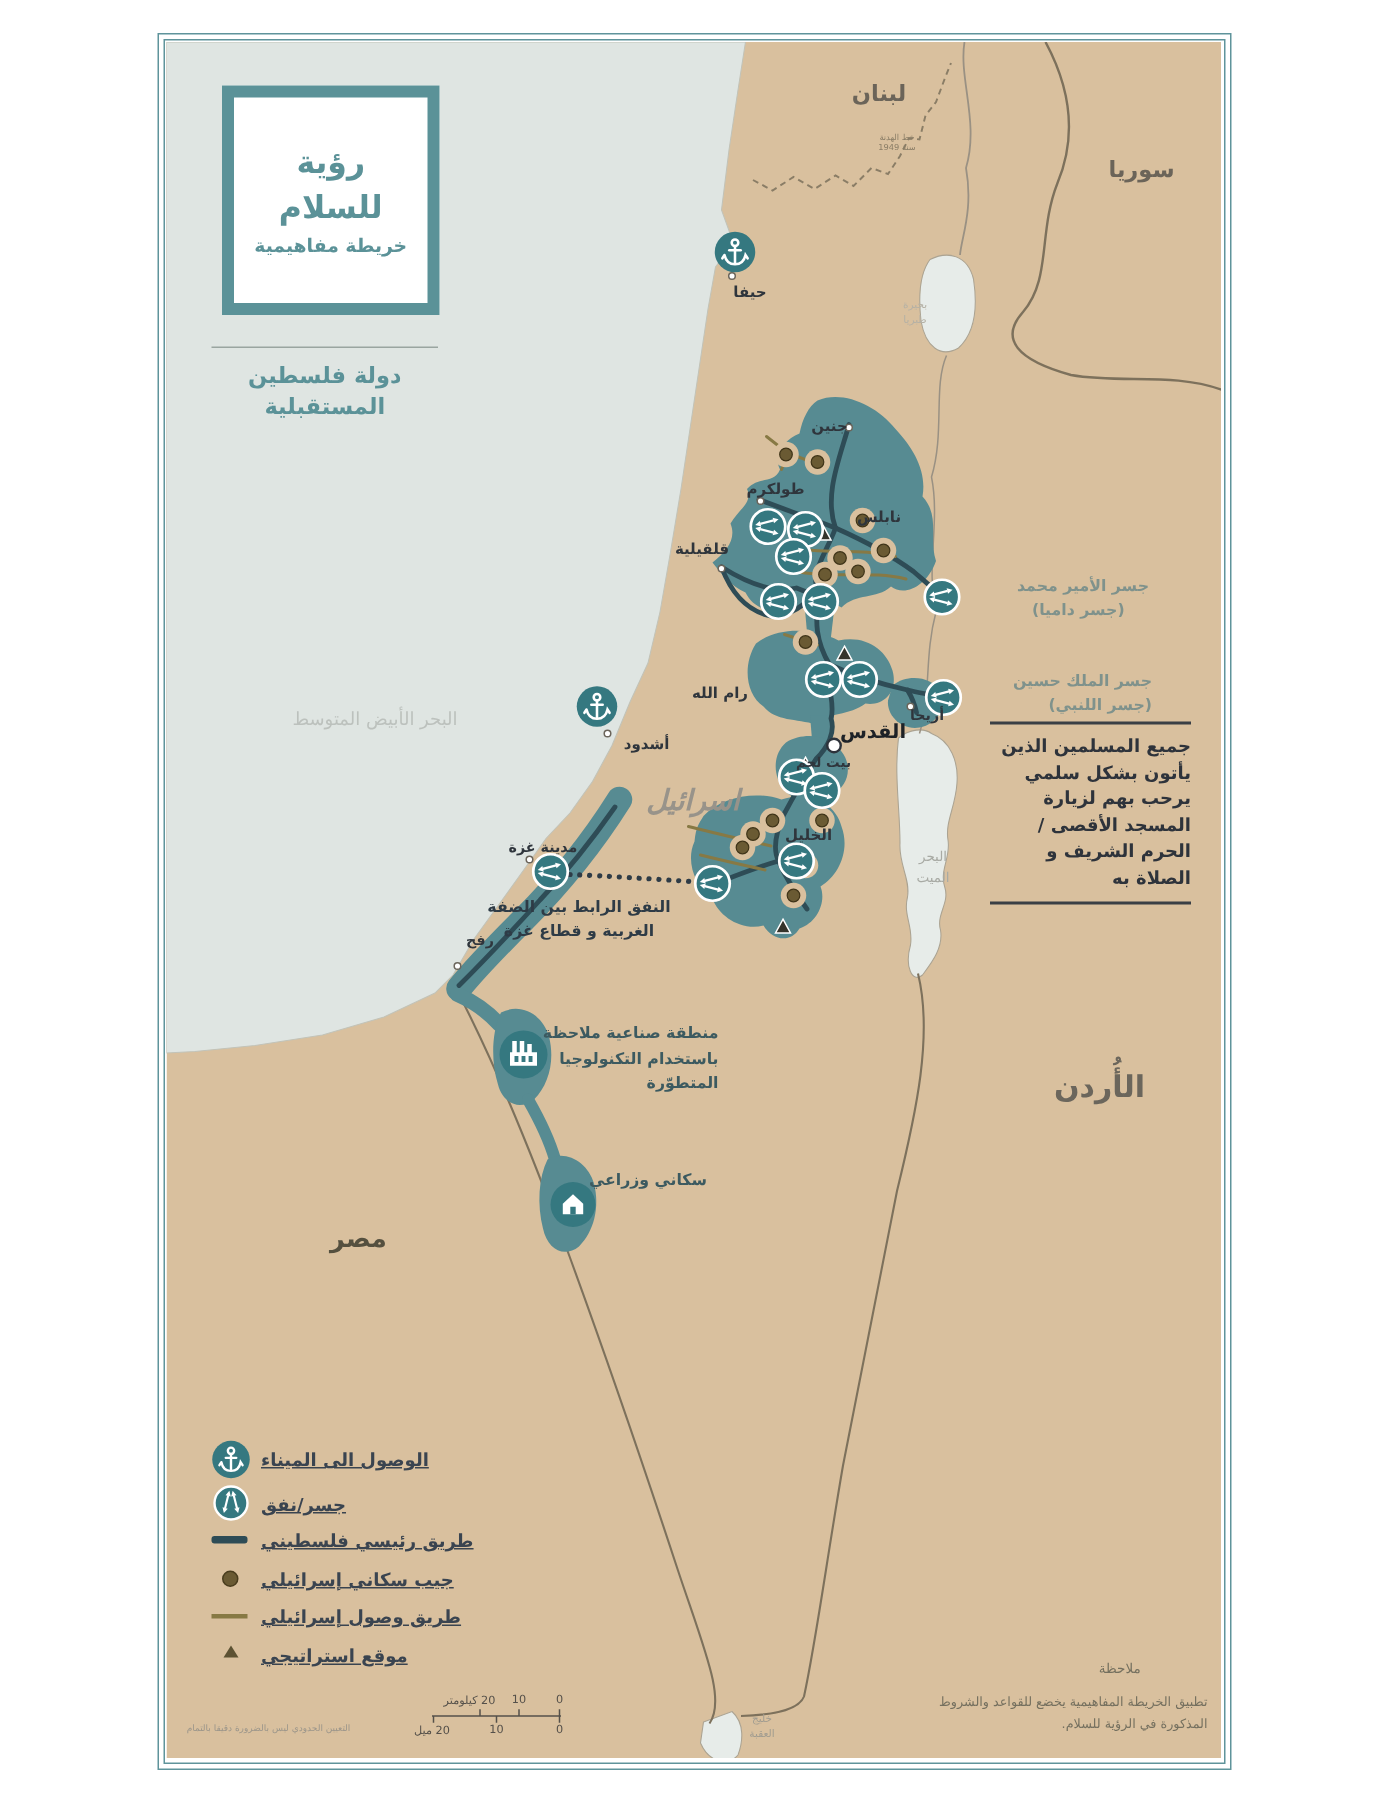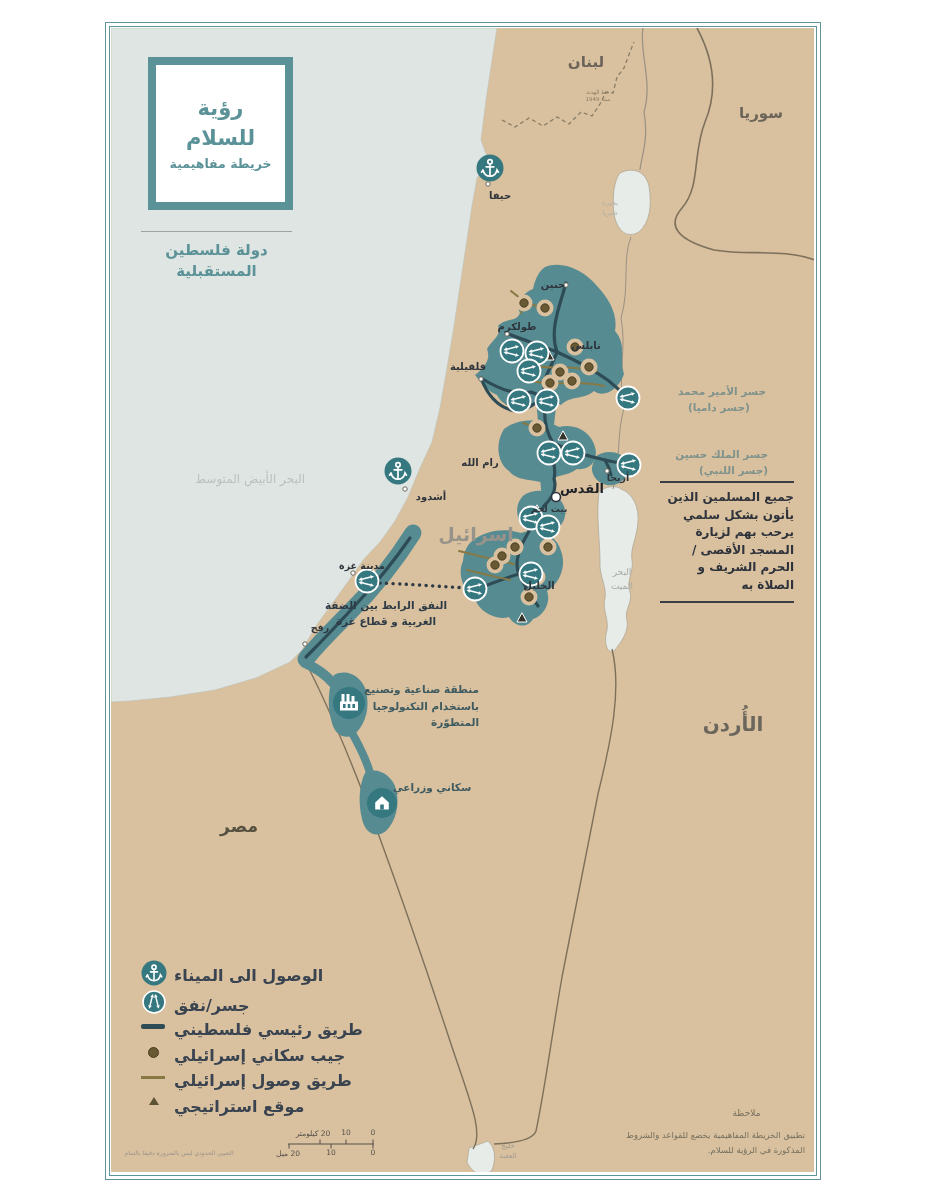--- a/index.html
+++ b/index.html
@@ -16,21 +16,21 @@
   .block{transform:none;}
   .title-box{position:absolute;left:148px;top:57px;width:129px;height:137px;z-index:2;
              background:#fff;border:8px solid #5b9298;display:flex;flex-direction:column;
              align-items:center;justify-content:center;gap:6px;}
   .title-box .big{color:#5b9298;font-size:21px;font-weight:bold;}
   .title-box .sub{color:#5b9298;font-size:12.5px;font-weight:bold;margin-top:0;}
   .divider{position:absolute;left:141px;top:231px;width:151px;height:1px;background:#9aa5a0;z-index:2;}
   .future{position:absolute;left:140px;top:240px;width:153px;z-index:2;text-align:center;
           color:#5b9298;font-size:15px;font-weight:bold;line-height:21px;direction:rtl;}
   .country{font-weight:bold;}
-  .legend-label{position:absolute;z-index:2;direction:rtl;font-size:16px;font-weight:bold;color:#3a4450;}
+  .legend-label{position:absolute;z-index:2;direction:rtl;font-size:12px;font-weight:bold;color:#3a4450;text-decoration:underline;}
   .scale-num{position:absolute;z-index:2;font-size:7.5px;color:#55504a;transform:translateX(-50%);direction:rtl;}
   .swatch-dark{position:absolute;left:141px;top:1024px;width:24px;height:4.5px;background:#2e4c56;border-radius:2px;z-index:2;}
   .swatch-dot{position:absolute;left:148px;top:1047px;width:9px;height:9px;border-radius:50%;
               background:#6a5a33;border:1px solid #4a3d1e;z-index:2;}
   .swatch-olive{position:absolute;left:141px;top:1076px;width:24px;height:2.5px;background:#877944;z-index:2;}
   .swatch-tri{position:absolute;left:149px;top:1097px;width:0;height:0;z-index:2;
               border-left:5px solid transparent;border-right:5px solid transparent;
               border-bottom:8px solid #5d5233;}
   .aqsa-box{position:absolute;left:660px;top:481px;width:134px;z-index:2;direction:rtl;
             border-top:2px solid #3a3f45;border-bottom:2px solid #3a3f45;
@@ -241,21 +241,21 @@
   <span class="sub">خريطة مفاهيمية</span>
 </div>
 <div class="divider"></div>
 <div class="future">
   <span class="ln">دولة فلسطين</span>
   <span class="ln">المستقبلية</span>
 </div>
 
 <div class="lbl country" style="left:586px;top:53px;font-size:15px;letter-spacing:5px;color:#6b6459;">لبنان</div>
 <div class="lbl country" style="left:761px;top:104px;font-size:15px;letter-spacing:5px;color:#6b6459;">سوريا</div>
-<div class="lbl country" style="left:476px;top:523px;font-size:19px;letter-spacing:7px;color:#98938a;">اسرائيل</div>
+<div class="lbl country" style="left:462px;top:523px;font-size:19px;letter-spacing:7px;color:#98938a;font-style:italic;">اسرائيل</div>
 <div class="lbl country" style="left:733px;top:712px;font-size:20px;letter-spacing:2px;color:#6b665c;">الأُردن</div>
 <div class="lbl country" style="left:239px;top:816px;font-size:17px;color:#55503f;">مصر</div>
 
 <div class="lbl" style="left:250px;top:472px;font-size:12px;letter-spacing:5px;color:#bcc1bd;">البحر الأبيض المتوسط</div>
 <div class="lbl" style="left:622px;top:565px;font-size:9px;color:#a8aaa4;line-height:14px;">
   <span class="ln">البحر</span>
   <span class="ln">الميت</span>
 </div>
 <div class="lbl" style="left:610px;top:198px;font-size:7px;color:#b5b1a5;line-height:10px;">
   <span class="ln">بحيرة</span>
@@ -274,21 +274,21 @@
 <div class="lbl" style="left:500px;top:190px;font-size:10px;font-weight:bold;">حيفا</div>
 <div class="lbl" style="left:431px;top:491px;font-size:10px;font-weight:bold;">أشدود</div>
 <div class="lbl" style="left:553px;top:279px;font-size:10px;font-weight:bold;">جنين</div>
 <div class="lbl" style="left:517px;top:321px;font-size:10px;font-weight:bold;">طولكرم</div>
 <div class="lbl" style="left:586px;top:340px;font-size:10px;font-weight:bold;text-align:right;">نابلس</div>
 <div class="lbl" style="left:468px;top:361px;font-size:10px;font-weight:bold;">قلقيلية</div>
 <div class="lbl" style="left:480px;top:457px;font-size:10px;font-weight:bold;">رام الله</div>
 <div class="lbl" style="left:618px;top:472px;font-size:9.5px;font-weight:bold;">أريحا</div>
 <div class="lbl" style="left:582px;top:481px;font-size:13px;font-weight:bold;color:#1e2227;">القدس</div>
 <div class="lbl" style="left:549px;top:504px;font-size:9px;font-weight:bold;">بيت لحم</div>
-<div class="lbl" style="left:539px;top:552px;font-size:10px;font-weight:bold;margin-top:28px;">الخليل</div>
+<div class="lbl" style="left:539px;top:552px;font-size:10px;font-weight:bold;">الخليل</div>
 <div class="lbl" style="left:362px;top:560px;font-size:9.5px;font-weight:bold;">مدينة غزة</div>
 <div class="lbl" style="left:320px;top:622px;font-size:9.5px;font-weight:bold;">رفح</div>
 
 <div class="lbl block" style="left:688px;top:383px;width:78px;text-align:left;font-size:10.5px;font-weight:bold;color:#7f928c;line-height:16px;">
   <span class="ln">جسر الأمير محمد</span>
   <span class="ln">(جسر داميا)</span>
 </div>
 <div class="lbl block" style="left:688px;top:446px;width:80px;text-align:right;font-size:10.5px;font-weight:bold;color:#7f928c;line-height:16px;">
   <span class="ln">جسر الملك حسين</span>
   <span class="ln">(جسر اللنبي)</span>
@@ -300,21 +300,21 @@
   <span class="ln">بهم لزيارة المسجد الأقصى</span>
   <span class="ln">/الحرم الشريف و الصلاة به</span>
 </div>
 
 <div class="lbl block" style="left:321px;top:597px;width:130px;text-align:center;font-size:10.5px;font-weight:bold;color:#2e3b46;line-height:16px;">
   <span class="ln">النفق الرابط بين الضفة</span>
   <span class="ln">الغربية و قطاع غزة</span>
 </div>
 
 <div class="lbl block" style="left:373px;top:681px;width:106px;text-align:right;font-size:10.5px;font-weight:bold;color:#3c5a60;line-height:16.5px;">
-  <span class="ln">منطقة صناعية وتصنيع</span>
+  <span class="ln">منطقة صناعية ملاحظة</span>
   <span class="ln">باستخدام التكنولوجيا</span>
   <span class="ln">المتطوّرة</span>
 </div>
 <div class="lbl" style="left:432px;top:781px;font-size:10.5px;font-weight:bold;color:#3c5a60;">سكاني وزراعي</div>
 
 <svg style="position:absolute;left:136px;top:955px;z-index:2;" width="36" height="36">
   <g transform="translate(18,18)">
     <circle r="12.5" fill="#357880"></circle>
     <g stroke="#fff" stroke-width="1.6" fill="none" stroke-linecap="round">
       <circle cy="-5.8" r="2.1"></circle>

